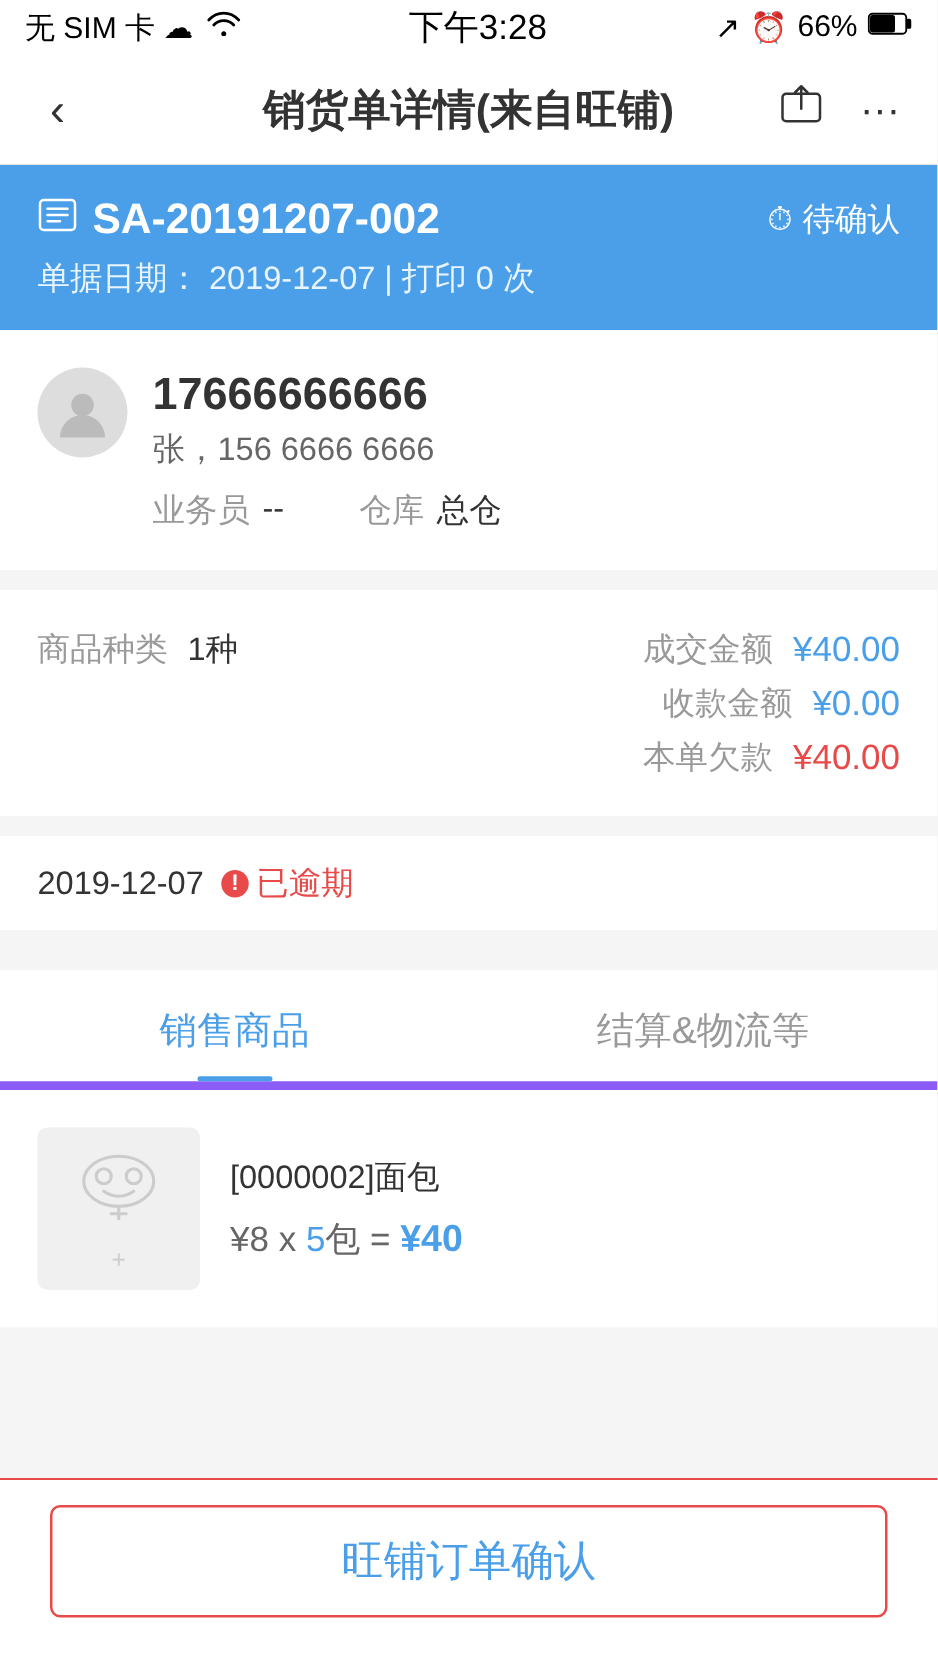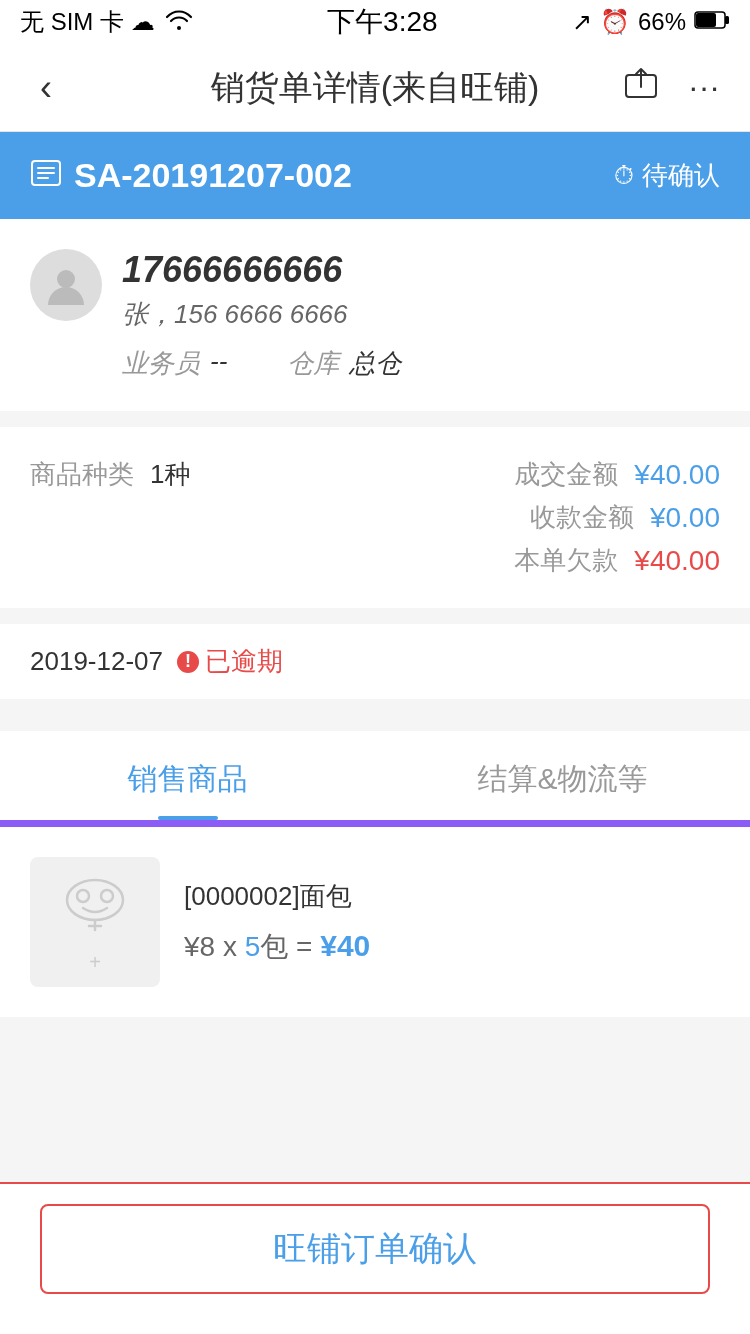--- a/index.html
+++ b/index.html
@@ -42,21 +42,21 @@
       font-size: 36px;
       color: #333;
       cursor: pointer;
       padding: 10px;
     }
     .nav-title {
       position: absolute;
       left: 50%;
       transform: translateX(-50%);
       font-size: 34px;
-      font-weight: 400;
+      font-weight: 700;
       color: #333;
       text-align: right;
     }
     .nav-actions {
       margin-left: auto;
       display: flex;
       align-items: center;
       gap: 30px;
     }
     .nav-icon {
@@ -101,21 +101,20 @@
       background: #fff;
       margin-bottom: 16px;
       padding: 30px;
     }
 
     
     .customer-section {
       display: flex;
       align-items: flex-start;
       gap: 20px;
-      font-style: italic;
     }
     .avatar {
       width: 72px;
       height: 72px;
       border-radius: 50%;
       background: #ddd;
       display: flex;
       align-items: center;
       justify-content: center;
       flex-shrink: 0;
@@ -371,20 +370,25 @@
           <rect x="2" y="2" width="28" height="24" rx="3" stroke="#fff" stroke-width="2" fill="none"></rect>
           <path d="M8 9h16M8 14h16M8 19h10" stroke="#fff" stroke-width="2" stroke-linecap="round"></path>
         </svg>
       </span>
       <span>SA-20191207-002</span>
     </div>
     <div class="order-status">
       <span>⏱</span>
       <span>待确认</span>
     </div>
+  </div>
+  <div class="order-date-row">
+    <span>单据日期：</span>
+    <span>2019-12-07</span>
+    <span>| 打印 0 次</span>
   </div>
 </div>
 
 <div class="card">
   <div class="customer-section">
     <div class="avatar">
       <svg width="44" height="44" viewBox="0 0 44 44" fill="none">
         <circle cx="22" cy="16" r="9" fill="#bbb"></circle>
         <path d="M4 42c0-9.9 8.1-18 18-18s18 8.1 18 18" fill="#bbb"></path>
       </svg>

